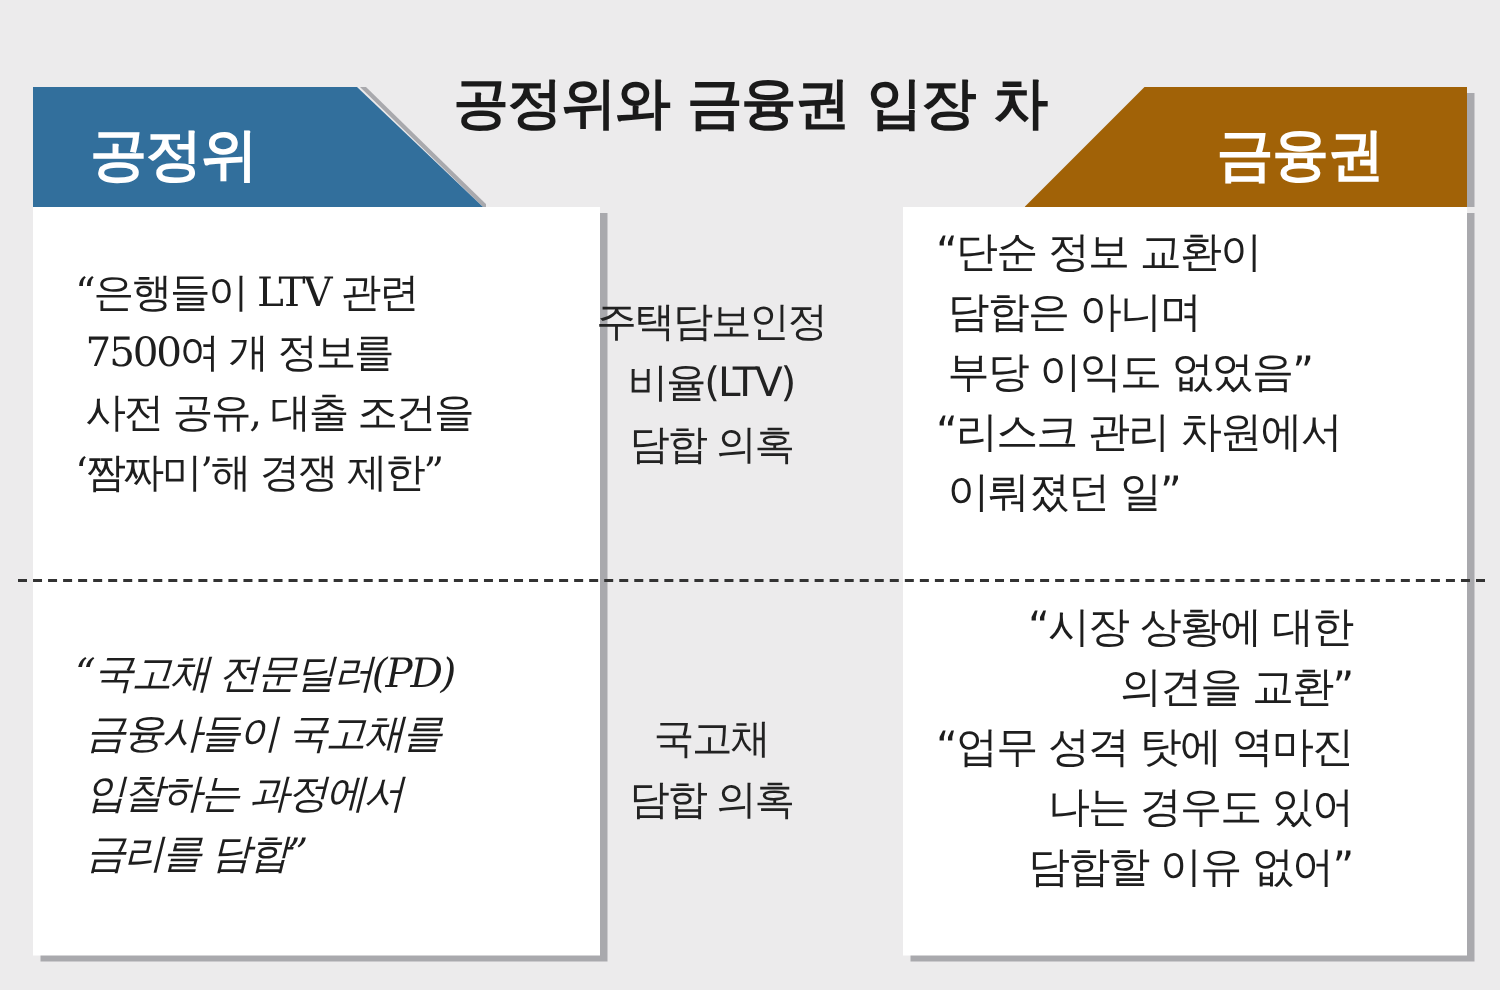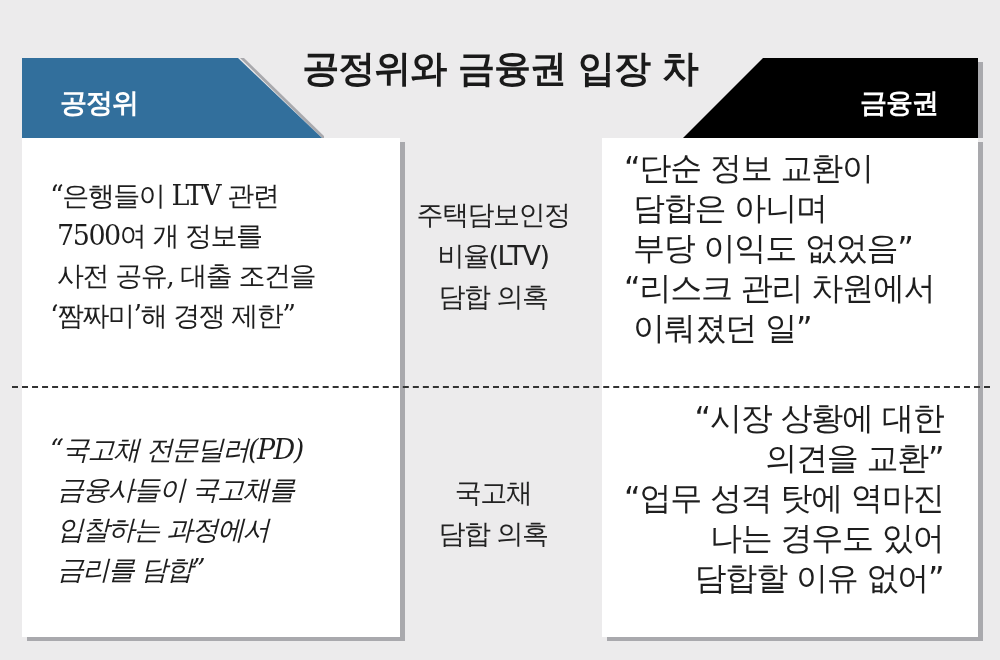--- a/index.html
+++ b/index.html
@@ -18,21 +18,21 @@
       font-size: 37px;
       font-weight: bold;
       letter-spacing: -1px;
       color: #1a1a1a;
     }
     .tab {
       position: absolute;
       top: 58px;
       height: 96px;
       color: #ffffff;
-      font-size: 27px;
+      font-size: 38px;
       font-weight: bold;
       letter-spacing: -1px;
       display: flex;
       align-items: center;
     }
     .tab-left {
       left: 22px;
       width: 300px;
       background: #326f9c;
       clip-path: polygon(0 0, 216px 0, 300px 80px, 0 80px);
@@ -42,24 +42,24 @@
     .tab-left-shadow {
       position: absolute;
       top: 58px; left: 24px;
       width: 300px; height: 80px;
       background: #a9a9ad;
       clip-path: polygon(216px 0, 220px 0, 302px 80px, 298px 80px);
     }
     .tab-right {
       left: 683px;
       width: 295px;
-      background: #000000;
+      background: #a16207;
       clip-path: polygon(80px 0, 295px 0, 295px 80px, 0 80px);
       justify-content: flex-end;
-      padding-right: 40px;
+      padding-right: 56px;
       padding-bottom: 6px;
     }
     .tab-right-shadow {
       position: absolute;
       top: 62px; left: 978px;
       width: 5px; height: 76px;
       background: #a9a9ad;
     }
     .panel {
       position: absolute;
@@ -82,26 +82,26 @@
       position: absolute;
       font-family: "DejaVu Serif", "Liberation Serif", serif;
       font-size: 27px;
       line-height: 40px;
       letter-spacing: -1.5px;
       color: #1e1e1e;
       white-space: pre;
     }
     .quote-right {
       font-family: "DejaVu Sans", "Liberation Sans", sans-serif;
-      font-size: 32px;
+      font-size: 28px;
       letter-spacing: -1.2px;
     }
     .topic {
       position: absolute;
-      left: 404px;
+      left: 385px;
       width: 178px;
       text-align: center;
       font-size: 27px;
       line-height: 41px;
       letter-spacing: -1.5px;
       color: #222;
       white-space: pre;
     }
   </style>
 </head>

